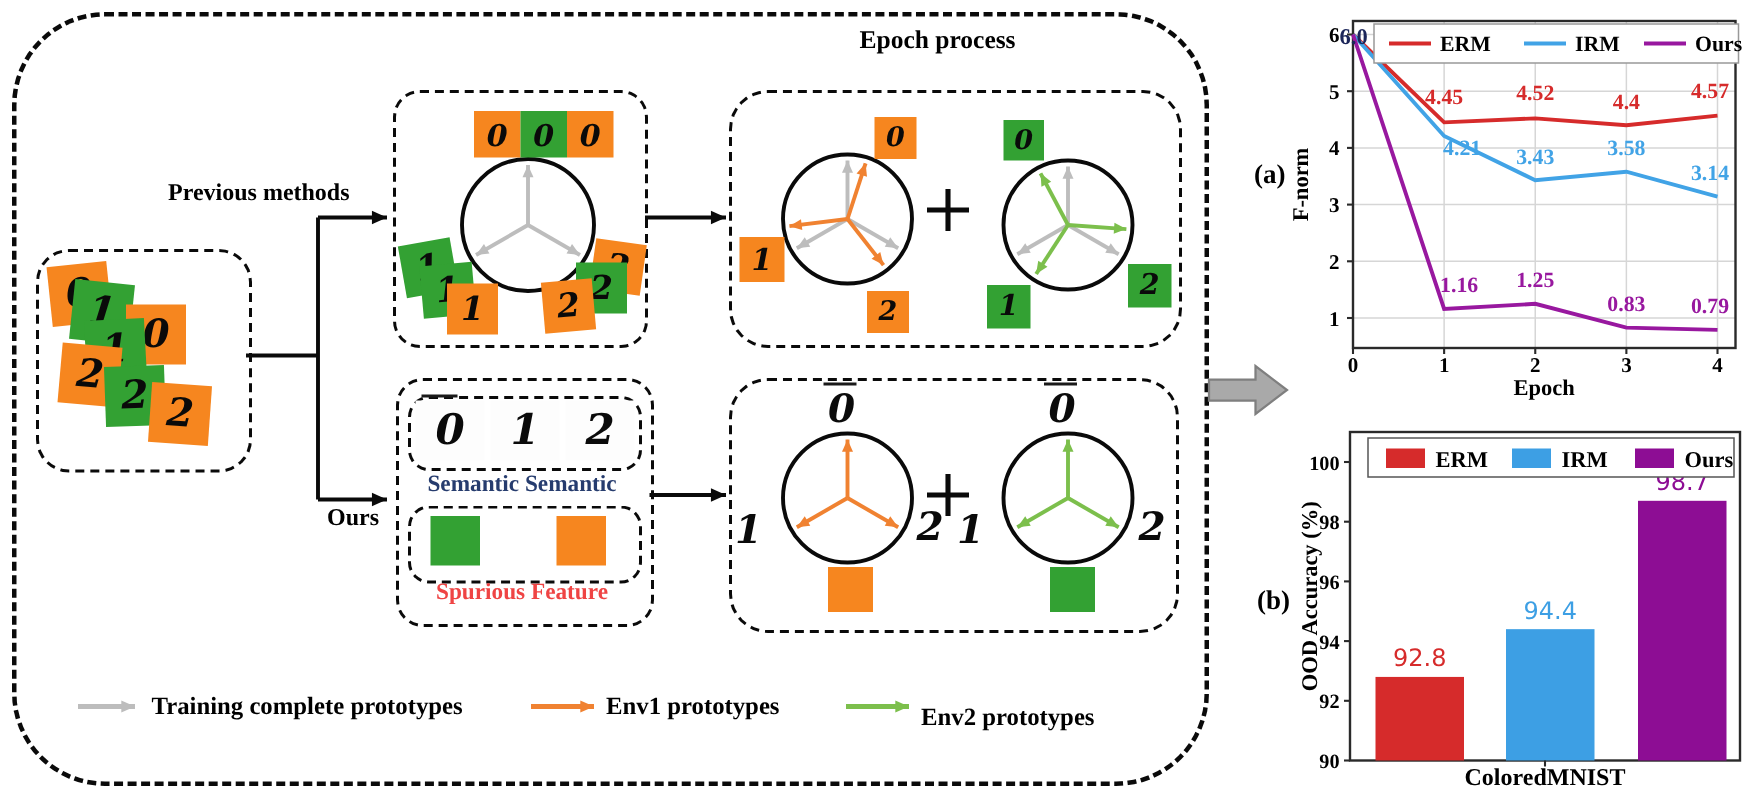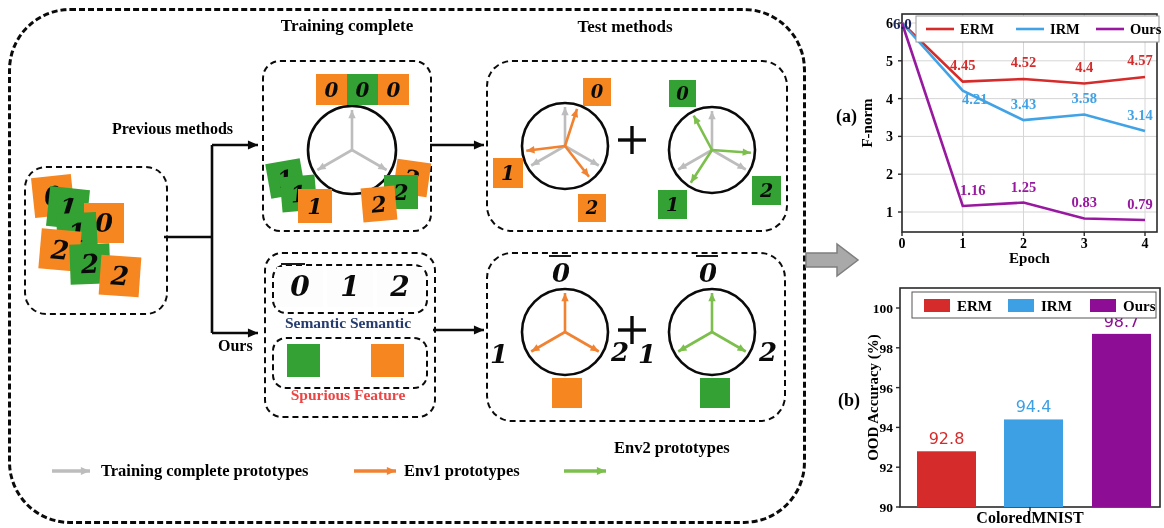--- a/index.html
+++ b/index.html
@@ -17,40 +17,39 @@
   svg{position:absolute;overflow:visible;}
   svg text{font-family:"Liberation Serif","DejaVu Serif",serif;}
 </style>
 </head>
 <body>
 
 <div id="root">
 
   <div class="dashed" style="left:8px;top:8px;width:792px;height:510px;border-width:3px;border-radius:62px;"></div>
 
-  <div class="lbl" style="left:262px;top:16px;width:170px;text-align:center;font-size:17px;">Training complete</div>
-  <div class="lbl" style="left:540px;top:17px;width:170px;text-align:center;font-size:17px;">Test methods</div>
+  <div class="lbl" style="left:540px;top:17px;width:170px;text-align:center;font-size:17px;">Epoch process</div>
 
   <div class="lbl" style="left:112px;top:120px;font-size:16px;">Previous methods</div>
   <div class="lbl" style="left:218px;top:337px;font-size:16px;">Ours</div>
 
   <div class="dashed" style="left:24px;top:166px;width:140px;height:145px;border-radius:22px;"></div>
   <div class="dashed" style="left:262px;top:60px;width:166px;height:168px;border-radius:18px;"></div>
   <div class="dashed" style="left:264px;top:252px;width:168px;height:162px;border-radius:18px;"></div>
   <div class="dashed" style="left:272px;top:264px;width:152px;height:46px;border-width:2px;border-radius:14px;"></div>
   <div class="dashed" style="left:272px;top:337px;width:152px;height:48px;border-width:2px;border-radius:14px;"></div>
   <div class="dashed" style="left:486px;top:60px;width:298px;height:168px;border-radius:26px;"></div>
   <div class="dashed" style="left:486px;top:252px;width:296px;height:166px;border-radius:26px;"></div>
 
   <div class="lbl" style="left:268px;top:314px;width:160px;text-align:center;font-size:15.5px;color:#263c6e;">Semantic Semantic</div>
   <div class="lbl" style="left:268px;top:386px;width:160px;text-align:center;font-size:15.5px;color:#ef4444;">Spurious Feature</div>
 
   <div class="lbl" style="left:101px;top:461px;font-size:16.5px;">Training complete prototypes</div>
   <div class="lbl" style="left:404px;top:461px;font-size:16.5px;">Env1 prototypes</div>
-  <div class="lbl" style="left:614px;top:438px;font-size:16.5px;">Env2 prototypes</div>
+  <div class="lbl" style="left:614px;top:468px;font-size:16.5px;">Env2 prototypes</div>
 
   <div class="lbl" style="left:836px;top:106px;font-size:18px;">(a)</div>
   <div class="lbl" style="left:838px;top:390px;font-size:18px;">(b)</div>
 
   <svg id="overlay" width="1164" height="528" style="left:0;top:0;z-index:1;pointer-events:none;">
       <line x1="164" y1="237" x2="212" y2="237" stroke="#0a0a0a" stroke-width="2.6"></line>
       <line x1="212" y1="145" x2="212" y2="333" stroke="#0a0a0a" stroke-width="2.6"></line>
       <g>
         <line x1="212" y1="145" x2="258" y2="145" stroke="#0a0a0a" stroke-width="2.6"></line>
         <polygon points="258,145 247.95602165656462,149.48536498365527 247.95602165656462,140.51463501634473" fill="#0a0a0a"></polygon>

